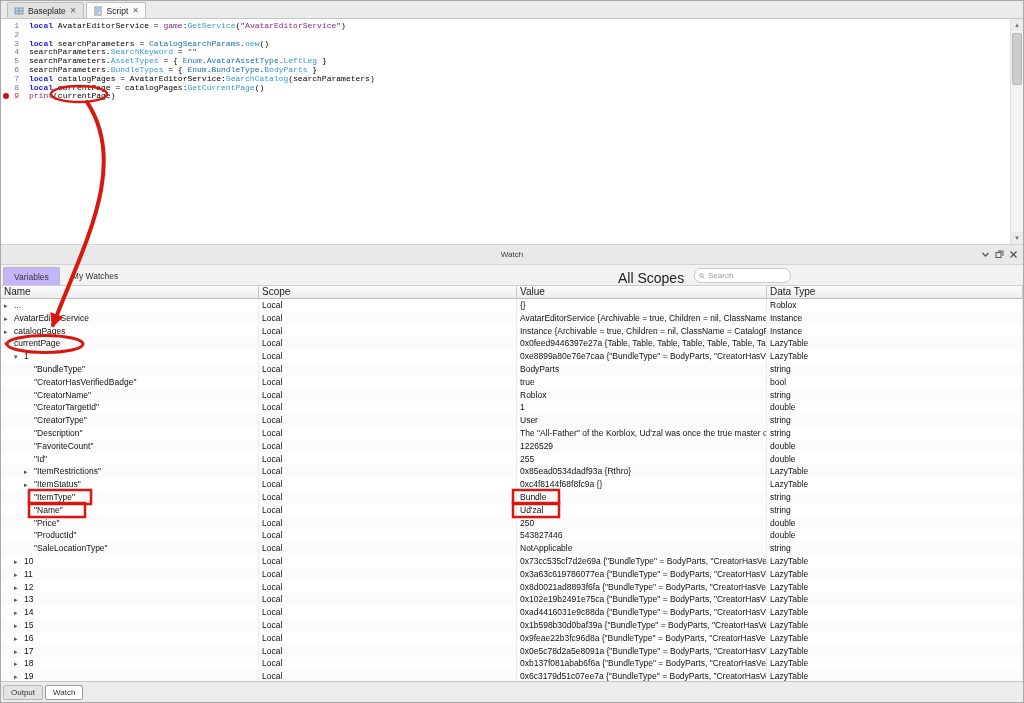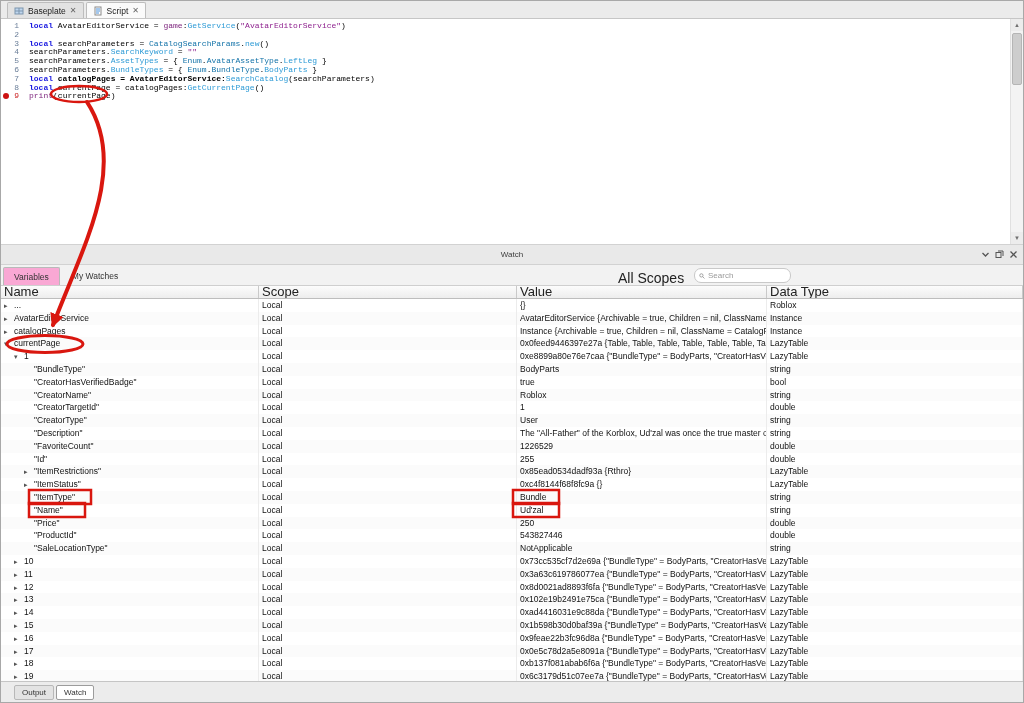--- a/index.html
+++ b/index.html
@@ -31,37 +31,37 @@
   .vscroll .arr.down{bottom:0;}
   .vscroll .thumb{position:absolute;left:1px;top:14px;width:10px;height:52px;background:#cdcdcd;border:1px solid #b5b5b5;border-radius:2px;}
 
   
   .watch-panel{flex:1 1 auto;display:flex;flex-direction:column;overflow:hidden;}
   .watch-titlebar{height:21px;background:#e9e9e9;border-top:1px solid #d2d2d2;border-bottom:1px solid #d2d2d2;position:relative;display:flex;align-items:center;justify-content:center;font-size:8px;color:#3c3c3c;flex:0 0 auto;}
   .wt-icons{position:absolute;right:5px;top:5px;display:flex;gap:5px;align-items:center;}
 
   .watch-tabbar{height:21px;background:#f2f2f2;border-bottom:1px solid #cfcfcf;position:relative;display:flex;align-items:flex-end;font-size:8.5px;flex:0 0 auto;}
   .wtab{height:18px;line-height:18px;padding:0 10px;margin-left:2px;color:#333;}
-  .wtab.active{background:#f9a8d4;border:1px solid #b9b9b9;border-bottom:none;border-radius:2px 2px 0 0;}
+  .wtab.active{background:#c4b5fd;border:1px solid #b9b9b9;border-bottom:none;border-radius:2px 2px 0 0;}
   .scopes-label{position:absolute;left:617px;top:5px;color:#222;font-size:14px;}
   .searchbox{position:absolute;left:693px;top:3px;width:97px;height:15px;background:#fff;border:1px solid #c9c9c9;border-radius:7px;display:flex;align-items:center;padding:0 4px;gap:3px;}
   .searchbox input{border:none;outline:none;width:78px;font-size:8px;font-family:"Liberation Sans",sans-serif;background:transparent;color:#333;}
   .searchbox input::placeholder{color:#9a9a9a;}
 
   
-  .whead{display:grid;grid-template-columns:258px 258px 250px 1fr;height:13px;line-height:12px;background:linear-gradient(#fcfcfc,#ededed);border-bottom:1px solid #bdbdbd;font-size:13px;color:#222;flex:0 0 auto;}
+  .whead{display:grid;grid-template-columns:258px 258px 250px 1fr;height:13px;line-height:12px;background:linear-gradient(#fcfcfc,#ededed);border-bottom:1px solid #bdbdbd;font-size:10px;color:#222;flex:0 0 auto;}
   .whead .hcell{padding-left:3px;border-right:1px solid #c9c9c9;overflow:hidden;white-space:nowrap;}
   .watch-rows{flex:1 1 auto;overflow:hidden;}
   .wrow{display:grid;grid-template-columns:258px 258px 250px 1fr;height:12.8px;line-height:12.8px;background:#fff;}
   .wrow.alt{background:#fbfbfb;}
   .wrow .cell{padding-left:3px;border-right:1px solid #ececec;overflow:hidden;white-space:nowrap;font-size:8.5px;color:#111;}
   .chev{display:inline-block;width:10px;color:#555;font-size:7px;}
 
   
-  .bottom-bar{height:21px;background:#ececec;border-top:1px solid #c5c5c5;display:flex;align-items:center;padding-left:13px;gap:2px;flex:0 0 auto;}
+  .bottom-bar{height:21px;background:#ececec;border-top:1px solid #c5c5c5;display:flex;align-items:center;padding-left:2px;gap:2px;flex:0 0 auto;}
   .btab{height:15px;line-height:13px;padding:0 7px;font-size:8px;color:#333;border:1px solid #b8b8b8;background:#e3e3e3;border-radius:2px;}
   .btab.active{background:#ffffff;border-color:#9c9c9c;}
 
   
   .annotations{position:absolute;inset:0;z-index:50;pointer-events:none;}
 </style>
 </head>
 <body>
 
 <div class="window">
@@ -100,21 +100,21 @@
         <div class="gut-line"><span>8</span></div>
         <div class="gut-line bp"><span class="bpdot" style="background: rgb(204, 17, 17);"></span><span>9</span></div>
       </div>
     <div class="code-lines">
         <div class="code-line"><span class="tk-kw" style="color: rgb(26, 26, 224);">local</span><span class="tk-pl" style="color: rgb(0, 0, 0);"> AvatarEditorService = </span><span class="tk-gl" style="color: rgb(122, 31, 122);">game</span><span class="tk-pl" style="color: rgb(0, 0, 0);">:</span><span class="tk-md" style="color: rgb(46, 155, 214);">GetService</span><span class="tk-pl" style="color: rgb(0, 0, 0);">(</span><span class="tk-st" style="color: rgb(141, 31, 141);">"AvatarEditorService"</span><span class="tk-pl" style="color: rgb(0, 0, 0);">)</span></div>
         <div class="code-line"></div>
         <div class="code-line"><span class="tk-kw" style="color: rgb(26, 26, 224);">local</span><span class="tk-pl" style="color: rgb(0, 0, 0);"> searchParameters = </span><span class="tk-ty" style="color: rgb(18, 114, 168);">CatalogSearchParams</span><span class="tk-pl" style="color: rgb(0, 0, 0);">.</span><span class="tk-md" style="color: rgb(46, 155, 214);">new</span><span class="tk-pl" style="color: rgb(0, 0, 0);">()</span></div>
         <div class="code-line"><span class="tk-pl" style="color: rgb(0, 0, 0);">searchParameters.</span><span class="tk-pr" style="color: rgb(46, 155, 214);">SearchKeyword</span><span class="tk-pl" style="color: rgb(0, 0, 0);"> = </span><span class="tk-st" style="color: rgb(141, 31, 141);">""</span></div>
         <div class="code-line"><span class="tk-pl" style="color: rgb(0, 0, 0);">searchParameters.</span><span class="tk-pr" style="color: rgb(46, 155, 214);">AssetTypes</span><span class="tk-pl" style="color: rgb(0, 0, 0);"> = { </span><span class="tk-ty" style="color: rgb(18, 114, 168);">Enum</span><span class="tk-pl" style="color: rgb(0, 0, 0);">.</span><span class="tk-ty" style="color: rgb(18, 114, 168);">AvatarAssetType</span><span class="tk-pl" style="color: rgb(0, 0, 0);">.</span><span class="tk-pr" style="color: rgb(46, 155, 214);">LeftLeg</span><span class="tk-pl" style="color: rgb(0, 0, 0);"> }</span></div>
         <div class="code-line"><span class="tk-pl" style="color: rgb(0, 0, 0);">searchParameters.</span><span class="tk-pr" style="color: rgb(46, 155, 214);">BundleTypes</span><span class="tk-pl" style="color: rgb(0, 0, 0);"> = { </span><span class="tk-ty" style="color: rgb(18, 114, 168);">Enum</span><span class="tk-pl" style="color: rgb(0, 0, 0);">.</span><span class="tk-ty" style="color: rgb(18, 114, 168);">BundleType</span><span class="tk-pl" style="color: rgb(0, 0, 0);">.</span><span class="tk-pr" style="color: rgb(46, 155, 214);">BodyParts</span><span class="tk-pl" style="color: rgb(0, 0, 0);"> }</span></div>
-        <div class="code-line"><span class="tk-kw" style="color: rgb(26, 26, 224);">local</span><span class="tk-pl" style="color: rgb(0, 0, 0); font-weight: bold;"> catalogPages = AvatarEditorService:</span><span class="tk-md" style="color: rgb(46, 155, 214);">SearchCatalog</span><span class="tk-pl" style="color: rgb(0, 0, 0);">(searchParameters)</span></div>
+        <div class="code-line"><span class="tk-kw" style="color: rgb(26, 26, 224);">local</span><span class="tk-pl" style="color: rgb(0, 0, 0);"> catalogPages = AvatarEditorService:</span><span class="tk-md" style="color: rgb(46, 155, 214);">SearchCatalog</span><span class="tk-pl" style="color: rgb(0, 0, 0);">(searchParameters)</span></div>
         <div class="code-line"><span class="tk-kw" style="color: rgb(26, 26, 224);">local</span><span class="tk-pl" style="color: rgb(0, 0, 0);"> currentPage = catalogPages:</span><span class="tk-md" style="color: rgb(46, 155, 214);">GetCurrentPage</span><span class="tk-pl" style="color: rgb(0, 0, 0);">()</span></div>
         <div class="code-line"><span class="tk-gl" style="color: rgb(122, 31, 122);">print</span><span class="tk-pl" style="color: rgb(0, 0, 0);">(</span><span class="tk-pl" style="color: rgb(0, 0, 0);">currentPage</span><span class="tk-pl" style="color: rgb(0, 0, 0);">)</span></div>
       </div>
     <div class="vscroll">
       <div class="arr up">▲</div>
       <div class="thumb"></div>
       <div class="arr down">▼</div>
     </div>
   </div>
 

